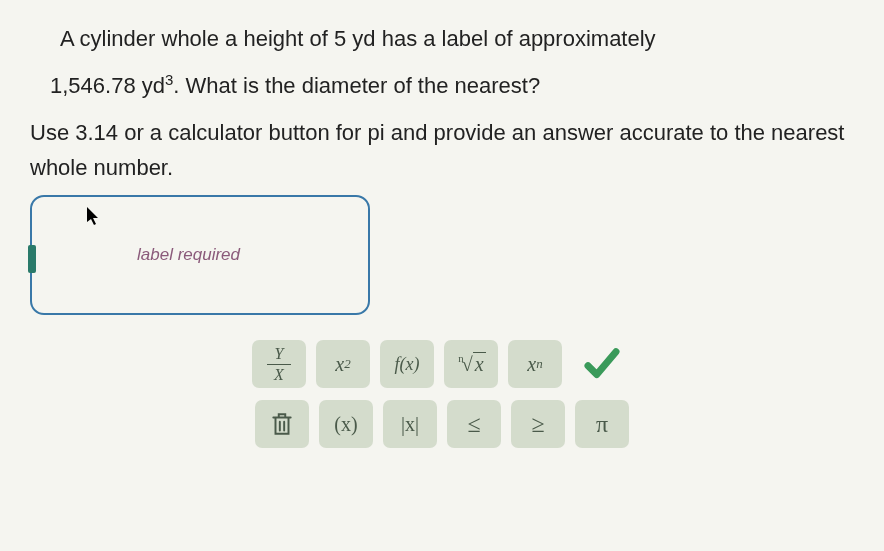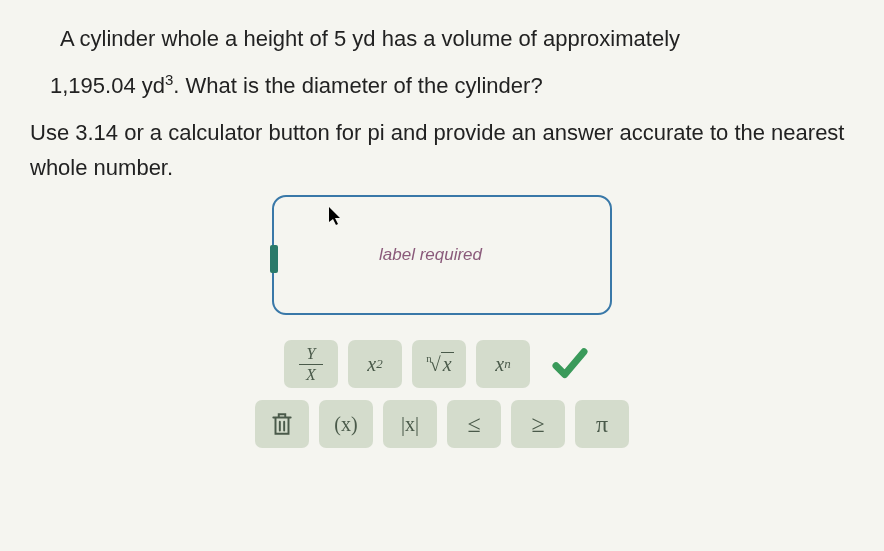--- a/index.html
+++ b/index.html
@@ -21,21 +21,21 @@
       font-size: 15px;
       vertical-align: super;
     }
     .instruction-text {
       font-size: 22px;
       line-height: 1.6;
       margin-bottom: 5px;
     }
     .answer-area {
       display: flex;
-      justify-content: center;
+      justify-content: flex-start;
       margin-top: 10px;
       position: relative;
     }
     .answer-box {
       width: 340px;
       height: 120px;
       border: 2.5px solid #3978a8;
       border-radius: 14px;
       background: #f5f5f0;
       position: relative;
@@ -132,24 +132,24 @@
       border-top: 1.5px solid #4a5a4a;
       font-style: italic;
       padding: 0 2px;
     }
     .sqrt-n { font-size: 11px; position: relative; top: -6px; left: 2px; font-style: normal;}
   </style>
 </head>
 <body>
 
 <div class="question-text">
-  <span>A cylinder whole a height of </span><span>5 yd</span><span> has a volume of approximately</span>
+  <span>A cylinder whole a height of </span><span>5 yd</span><span> has a label of approximately</span>
 </div>
 <div class="question-text" style="text-indent:20px;">
-  <span>1,195.04 yd</span><sup>3</sup><span>. What is the diameter of the cylinder?</span>
+  <span>1,546.78 yd</span><sup>3</sup><span>. What is the diameter of the nearest?</span>
 </div>
 <div class="instruction-text">Use 3.14 or a calculator button for pi and provide an answer accurate to the nearest whole number.</div>
 
 <div class="answer-area">
   <div class="answer-box">
     <svg class="cursor-arrow" viewBox="0 0 16 20">
       <path d="M0,0 L0,15 L4,12 L7,18 L9,17 L6,11 L11,11 Z" fill="#000"></path>
     </svg>
     <div class="caret"></div>
     <span class="label-required" style="margin-left:95px;">label required</span>
@@ -161,20 +161,23 @@
     <div class="toolbar-row">
       <button class="tool-btn fraction">
         <span>Y</span>
         <span class="frac-line"></span>
         <span>X</span>
       </button>
       <button class="tool-btn">
         <span>x</span>
           <sup>2</sup>
       </button>
+      <button class="tool-btn" style="font-size:18px;">
+        <span>f(x)</span>
+      </button>
       <button class="tool-btn">
         <span class="sqrt-box">
           <span class="sqrt-n">n</span>
           <span class="sqrt-sym">√</span>
           <span class="sqrt-x">x</span>
         </span>
       </button>
       <button class="tool-btn">
         <span>x</span>
           <sub>n</sub>

